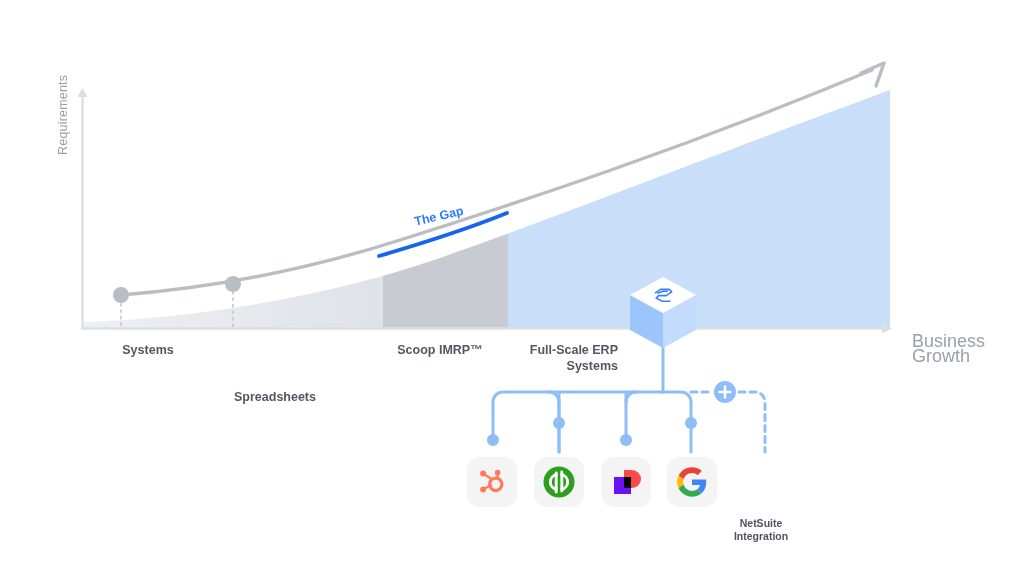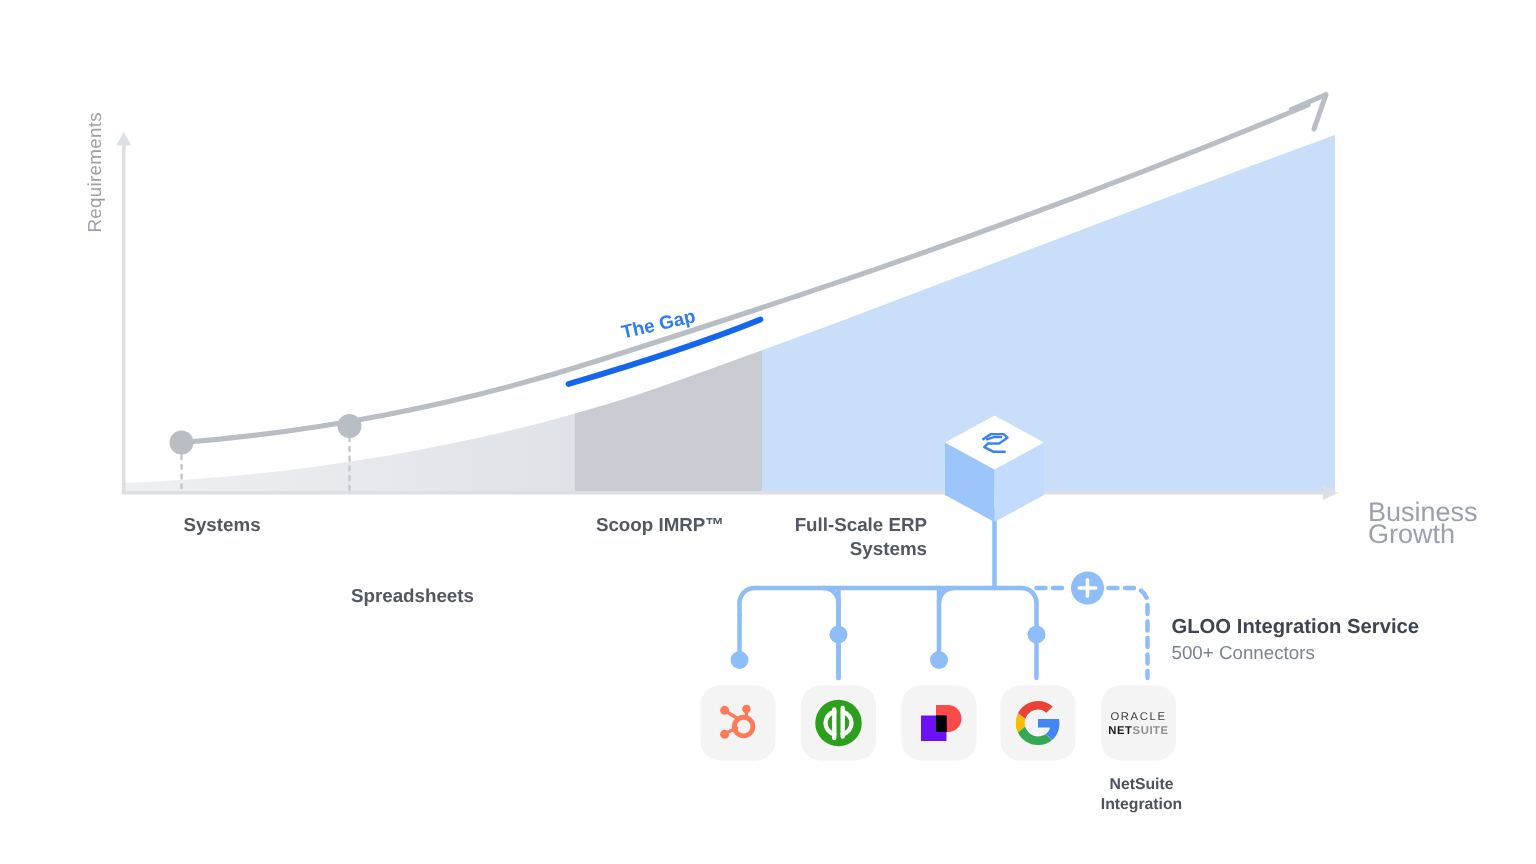--- a/index.html
+++ b/index.html
@@ -176,24 +176,20 @@
 Growth</div>
 
   <div class="cat cat-1">Systems</div>
   <div class="cat cat-2">Spreadsheets</div>
   <div class="cat cat-3">Scoop IMRP™</div>
   <div class="cat cat-4">Full-Scale ERP
 Systems</div>
 
   <div class="gap-label">The Gap</div>
 
-  <div class="gloo-block">
-    <div class="gloo-title">GLOO Integration Service</div>
-    <div class="gloo-sub">500+ Connectors</div>
-  </div>
 
   <div class="tile tile-1">
     <svg width="30" height="30" viewBox="0 0 32 32">
       <g stroke="#ff7a59" stroke-width="2.4" fill="none" stroke-linecap="round">
         <line x1="8" y1="8" x2="16" y2="13"></line>
         <line x1="8" y1="23" x2="15" y2="19.5"></line>
         <line x1="22" y1="7" x2="22" y2="12"></line>
       </g>
       <circle cx="6.5" cy="7" r="3.2" fill="#ff7a59"></circle>
       <circle cx="6.5" cy="24" r="3.2" fill="#ff7a59"></circle>
@@ -225,23 +221,17 @@
 
   <div class="tile tile-4">
     <svg width="30" height="30" viewBox="0 0 48 48">
       <path fill="#ea4335" d="M24 9.5c3.5 0 6.6 1.2 9 3.6l6.7-6.7C35.6 2.6 30.2.5 24 .5 14.6.5 6.5 5.9 2.6 13.7l7.8 6.1C12.3 13.9 17.7 9.5 24 9.5z"></path>
       <path fill="#fbbc05" d="M10.4 28.2a14.8 14.8 0 0 1 0-8.4l-7.8-6.1a23.6 23.6 0 0 0 0 20.6l7.8-6.1z"></path>
       <path fill="#34a853" d="M24 47.5c6.2 0 11.5-2 15.3-5.6l-7.5-5.8c-2.1 1.4-4.8 2.2-7.8 2.2-6.3 0-11.7-4.4-13.6-10.3l-7.8 6.1C6.5 42.1 14.6 47.5 24 47.5z"></path>
       <path fill="#4285f4" d="M46.8 24.5c0-1.6-.15-3.2-.45-4.7H24v9.1h12.8c-.55 2.9-2.2 5.4-4.7 7.1l7.5 5.8c4.4-4.1 7.2-10.1 7.2-17.3z"></path>
     </svg>
   </div>
 
-  <div class="tile tile-5">
-    <div class="ns-logo">
-      <span class="o">ORACLE</span>
-      <span class="n"><b>NET</b><s>SUITE</s></span>
-    </div>
-  </div>
 
   <div class="ns-caption">NetSuite
 Integration</div>
 
 </div>
 
 </body></html>

